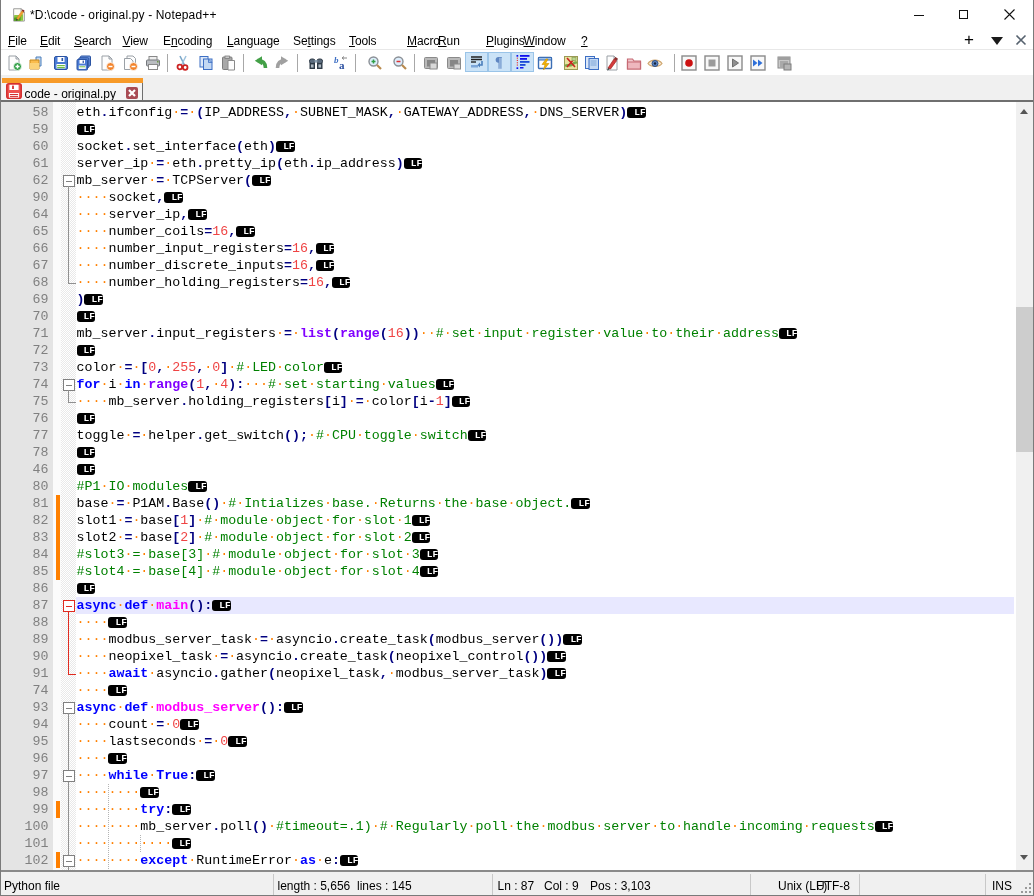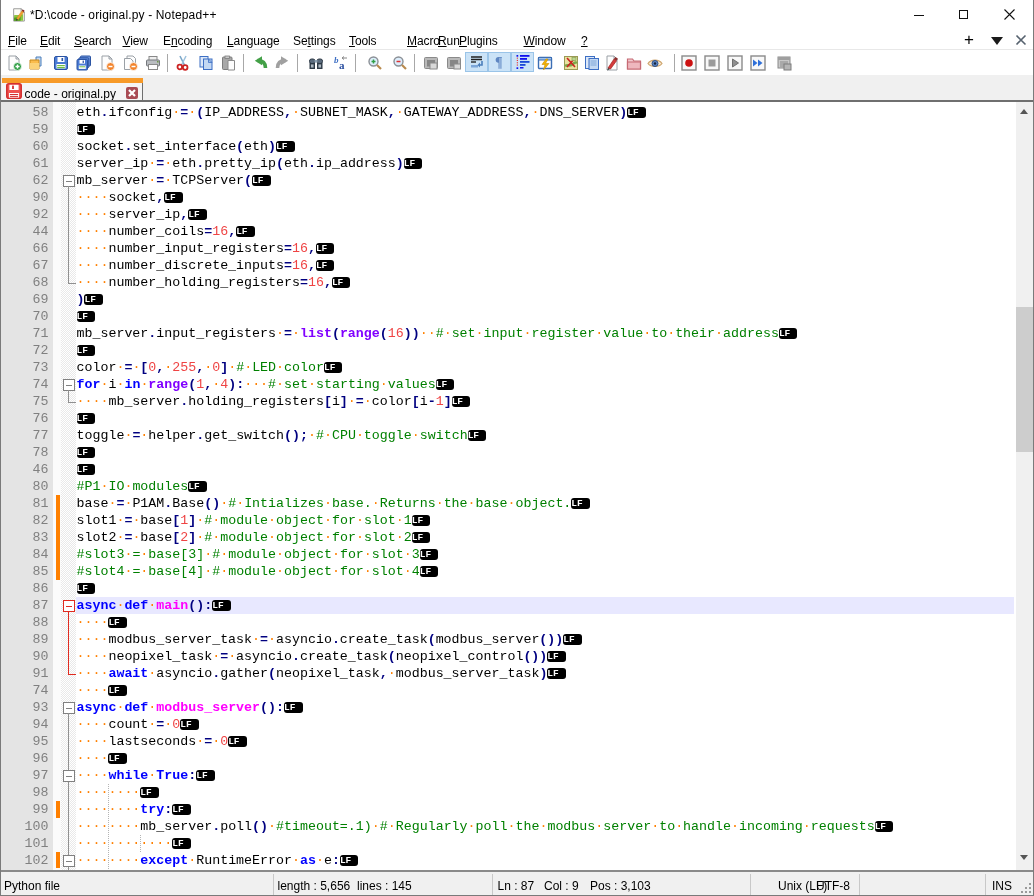--- a/index.html
+++ b/index.html
@@ -30,21 +30,21 @@
 #curline{position:absolute;left:75.5px;top:597px;width:938.5px;height:17px;background:#e8e8ff}
 .k{color:#0000ff;font-weight:bold}
 .b{color:#8000ff;font-weight:bold}
 .o{color:#000080;font-weight:bold}
 .n{color:#ef4444}
 .c{color:#008000}
 .p{color:#000}
 .d{color:#ff00ff;font-weight:bold}
 .w{color:#ff8000}
 .lf{display:inline-block;width:18.5px;height:11px;border-radius:3px;background:#000;color:#fff;
- font-family:"Liberation Mono",monospace;font-size:9.5px;font-weight:bold;line-height:11px;text-align:left;vertical-align:1px;letter-spacing:0}
+ font-family:"Liberation Mono",monospace;font-size:9.5px;font-weight:bold;line-height:11px;text-align:right;vertical-align:1px;letter-spacing:0}
 .fb{position:absolute;left:62.5px;width:12px;height:12px;background:#fff;border:1px solid #808080}
 .fb div{position:absolute;left:2px;top:4.5px;width:6px;height:1px}
 .fv{position:absolute;left:68px;width:1px}
 .fh{position:absolute;left:68px;width:7.5px;height:1px}
 .chg{position:absolute;left:56px;width:3.5px;background:#ff8000}
 .ig{position:absolute;width:1px;border-left:1px dotted #b4b4b4}
 
 #sb{position:absolute;left:1015.5px;top:0;width:17.5px;height:768px;background:#f0f0f0}
 #sbthumb{position:absolute;left:0.5px;top:205px;width:16.5px;height:145px;background:#cdcdcd}
 .sbarr{position:absolute;left:4.2px;width:0;height:0;border-left:4.5px solid transparent;border-right:4.5px solid transparent}
@@ -76,21 +76,21 @@
 <span class="mi" style="left:8px"><u>F</u>ile</span>
 <span class="mi" style="left:40px"><u>E</u>dit</span>
 <span class="mi" style="left:74px"><u>S</u>earch</span>
 <span class="mi" style="left:122.5px"><u>V</u>iew</span>
 <span class="mi" style="left:163px">E<u>n</u>coding</span>
 <span class="mi" style="left:227px"><u>L</u>anguage</span>
 <span class="mi" style="left:293px">Se<u>t</u>tings</span>
 <span class="mi" style="left:349px"><u>T</u>ools</span>
 <span class="mi" style="left:407px"><u>M</u>acro</span>
 <span class="mi" style="left:438px"><u>R</u>un</span>
-<span class="mi" style="left:459px"><u>P</u>lugins</span>
+<span class="mi" style="left:486px"><u>P</u>lugins</span>
 <span class="mi" style="left:523.5px"><u>W</u>indow</span>
 <span class="mi" style="left:581px"><u>?</u></span>
 <span class="abs" style="left:964px;top:30px;font-size:17px;color:#000">+</span>
 <div class="abs" style="left:990.5px;top:37px;width:0;height:0;border-left:6.5px solid transparent;border-right:6.5px solid transparent;border-top:8px solid #1a1a1a"></div>
 <svg class="abs" style="left:1015px;top:34px" width="12" height="12" viewBox="0 0 12 12">
     <path d="M1.5 1.5l9 9M10.5 1.5l-9 9" stroke="#57636f" stroke-width="1.6"></path>
   </svg>
 <div class="abs" style="left:0;top:49px;width:1034px;height:1px;background:#e8e8e8"></div>
 <div class="tico" style="left:6.4px"><svg width="16" height="16" viewBox="0 0 16 16">
       <path d="M3 1h7l3 3v11H3z" fill="#fdfdfd" stroke="#9aa0a6" stroke-width="1"></path>
@@ -308,22 +308,22 @@
  </div>
 </div>
 <div id="curline"></div>
 <div id="nums">
     <div>58</div>
     <div>59</div>
     <div>60</div>
     <div>61</div>
     <div>62</div>
     <div>90</div>
-    <div>92</div>
-    <div>44</div>
+    <div>64</div>
+    <div>65</div>
     <div>66</div>
     <div>67</div>
     <div>68</div>
     <div>69</div>
     <div>70</div>
     <div>71</div>
     <div>72</div>
     <div>73</div>
     <div>74</div>
     <div>75</div>

